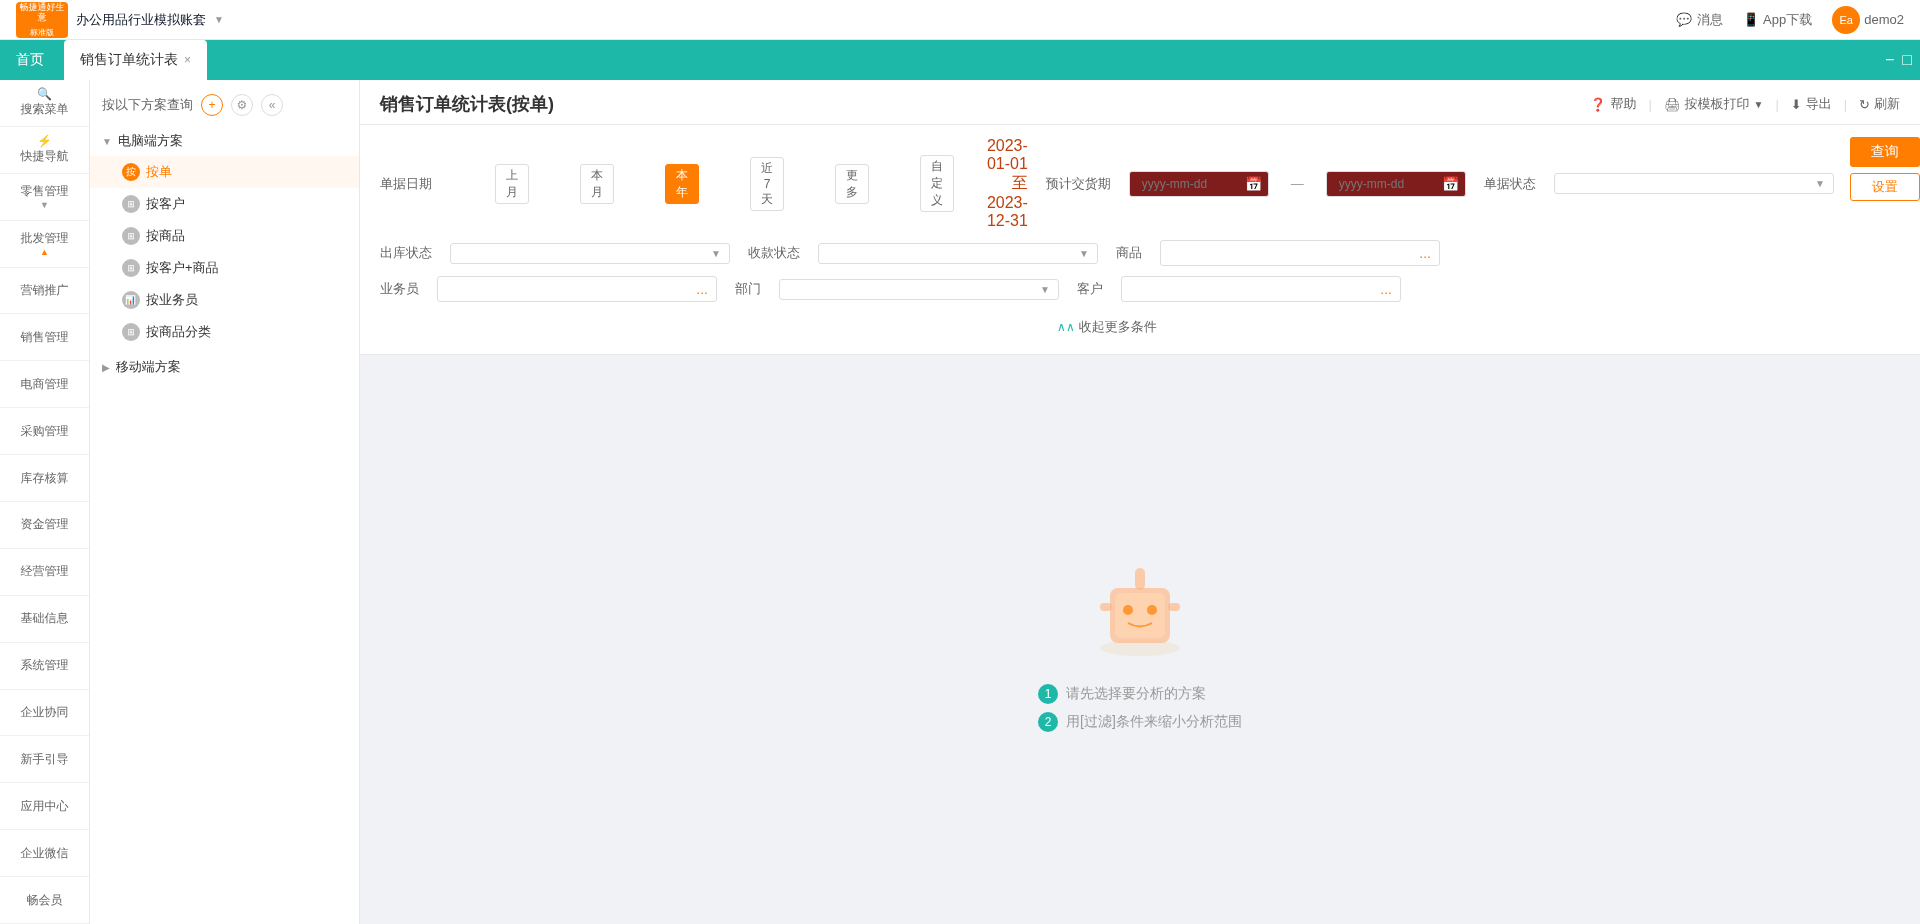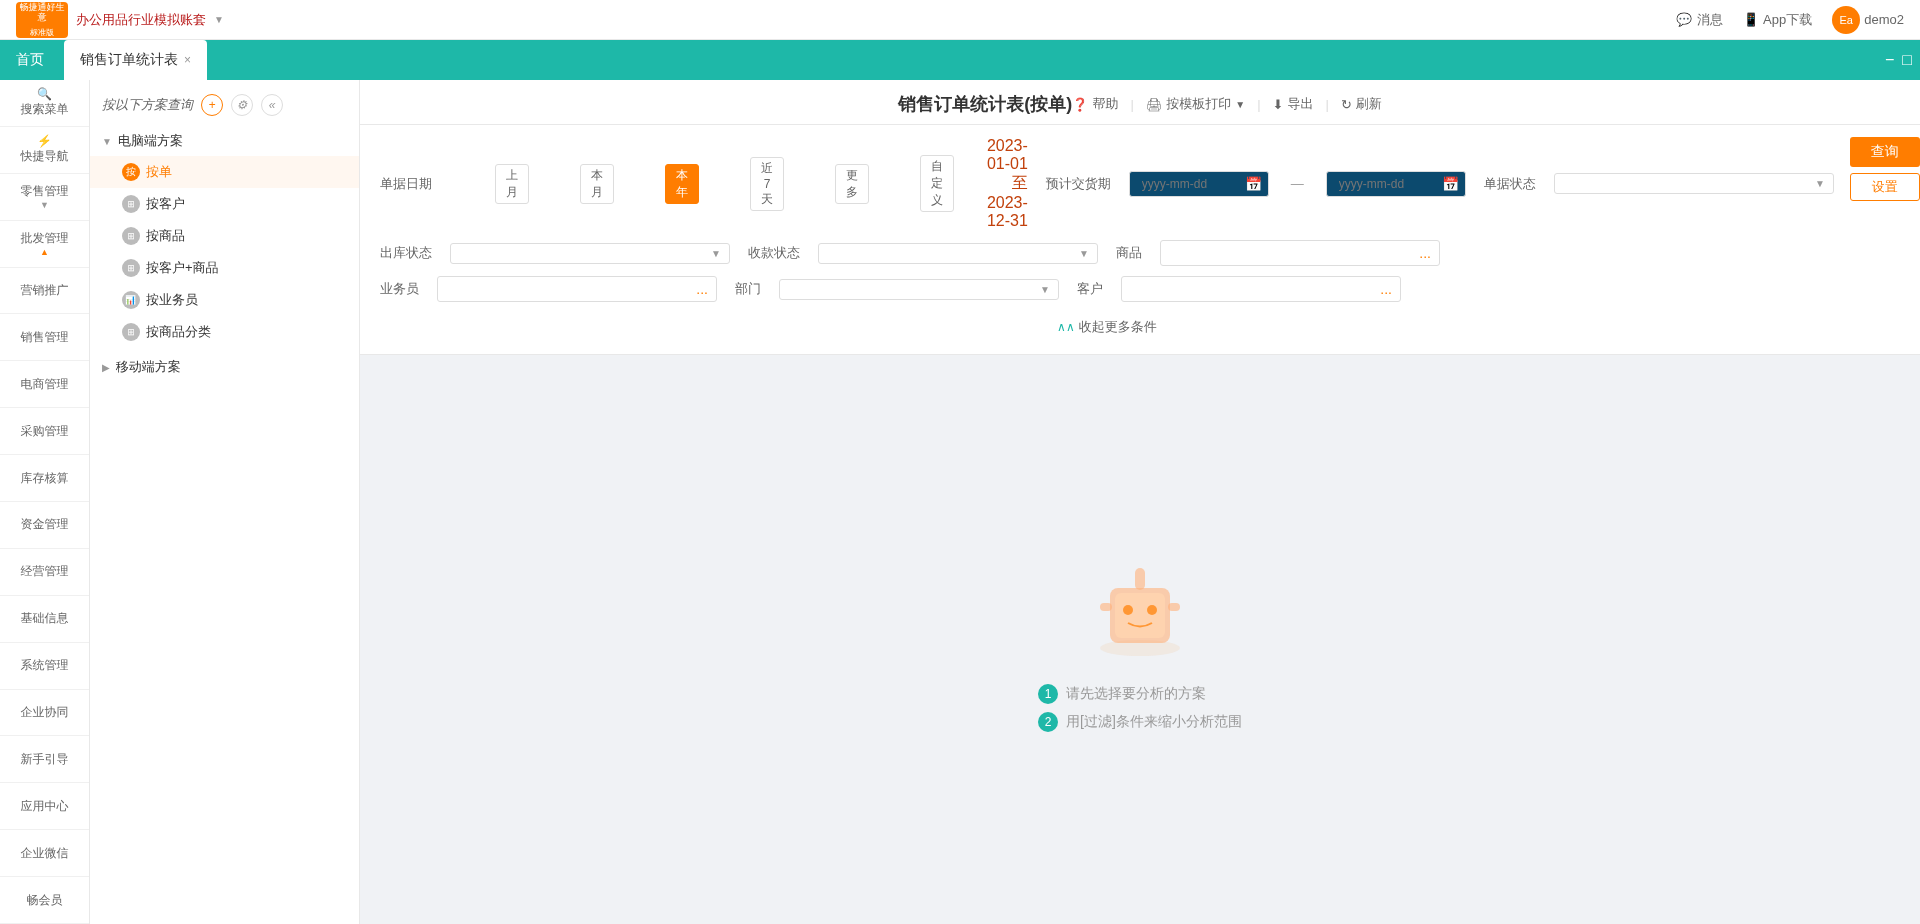--- a/index.html
+++ b/index.html
@@ -3,21 +3,21 @@
   <meta charset="utf-8">
   <style>
     * { margin: 0; padding: 0; box-sizing: border-box; }
     body { font-family: "Microsoft YaHei", "PingFang SC", sans-serif; font-size: 13px; background: #f0f2f5; color: #333; width: 1920px; height: 924px; overflow: hidden; display: flex; flex-direction: column; }
 
     
     .topbar { height: 40px; background: #fff; display: flex; align-items: center; justify-content: space-between; padding: 0 16px; border-bottom: 1px solid #e8e8e8; flex-shrink: 0; }
     .topbar-left { display: flex; align-items: center; gap: 8px; }
     .logo-box { width: 52px; height: 36px; background: #ff7d00; border-radius: 4px; display: flex; align-items: center; justify-content: space-between; flex-direction: column; }
     .logo-text { font-size: 9px; color: #fff; line-height: 1.2; text-align: center; }
-    .topbar-title { font-size: 13px; color: #b91c1c; }
+    .topbar-title { font-size: 13px; color: #0f172a; }
     .topbar-right { display: flex; align-items: center; gap: 20px; font-size: 13px; color: #666; }
     .topbar-right-item { display: flex; align-items: center; gap: 4px; cursor: pointer; }
     .avatar { width: 28px; height: 28px; border-radius: 50%; background: #ff7d00; display: flex; align-items: center; justify-content: center; color: #fff; font-size: 11px; }
 
     
     .tabbar { height: 40px; background: #1eb8a8; display: flex; align-items: center; padding: 0 0; flex-shrink: 0; }
     .tab-item { height: 40px; display: flex; align-items: center; padding: 0 16px; font-size: 14px; color: #fff; cursor: pointer; gap: 6px; }
     .tab-item.home { background: transparent; }
     .tab-item.active { background: #fff; color: #333; border-radius: 4px 4px 0 0; margin-left: 4px; }
     .tab-close { font-size: 12px; color: #999; cursor: pointer; }
@@ -29,54 +29,54 @@
 
     
     .sidebar { width: 90px; background: #fff; border-right: 1px solid #e8e8e8; display: flex; flex-direction: column; flex-shrink: 0; overflow-y: auto; }
     .sidebar-item { height: 50px; display: flex; align-items: center; justify-content: center; flex-direction: column; cursor: pointer; font-size: 12px; color: #666; border-bottom: 1px solid #f0f0f0; position: relative; }
 
     
     .content { flex: 1; display: flex; overflow: hidden; }
 
     
     .left-panel { width: 270px; background: #fff; border-right: 1px solid #e8e8e8; display: flex; flex-direction: column; flex-shrink: 0; padding: 8px 0; }
-    .left-panel-header { display: flex; align-items: center; padding: 6px 12px; gap: 8px; font-size: 13px; color: #666; font-style: italic; }
+    .left-panel-header { display: flex; align-items: center; padding: 6px 12px; gap: 8px; font-size: 13px; color: #666; }
     .left-panel-header span { font-weight: 500; }
     .panel-icon-btn { width: 22px; height: 22px; border-radius: 50%; border: 1px solid #ddd; display: flex; align-items: center; justify-content: center; cursor: pointer; font-size: 12px; color: #999; }
     .panel-icon-btn.orange { background: transparent; color: #ff7d00; border-color: #ff7d00; }
     .tree-section { padding: 4px 0; }
     .tree-parent { display: flex; align-items: center; padding: 6px 12px; cursor: pointer; gap: 6px; color: #333; font-size: 13px; font-weight: 500; }
     .tree-arrow { font-size: 10px; color: #999; }
     .tree-child { display: flex; align-items: center; padding: 7px 12px 7px 32px; cursor: pointer; gap: 6px; color: #333; font-size: 13px; }
     .tree-child.active { color: #ff7d00; background: #fff7f0; }
     .tree-child-icon { width: 18px; height: 18px; background: #ff7d00; border-radius: 50%; display: flex; align-items: center; justify-content: center; color: #fff; font-size: 10px; flex-shrink: 0; }
     .tree-child-icon.gray { background: #bbb; }
 
     
     .right-content { flex: 1; display: flex; flex-direction: column; overflow: hidden; }
-    .page-header { padding: 12px 20px 8px; background: #fff; border-bottom: 1px solid #e8e8e8; display: flex; align-items: center; justify-content: center; }
+    .page-header { padding: 12px 20px 8px; background: #fff; border-bottom: 1px solid #e8e8e8; display: flex; align-items: center; justify-content: space-between; }
     .page-title { font-size: 18px; font-weight: 600; color: #333; }
     .page-actions { display: flex; align-items: center; gap: 12px; font-size: 13px; color: #666; }
     .page-action-item { display: flex; align-items: center; gap: 4px; cursor: pointer; }
     .action-divider { color: #ddd; }
 
     
     .filter-area { background: #fff; padding: 12px 20px; border-bottom: 1px solid #e8e8e8; }
     .filter-row { display: flex; align-items: center; gap: 18px; margin-bottom: 10px; flex-wrap: nowrap; }
     .filter-label { font-size: 13px; color: #666; white-space: nowrap; min-width: fit-content; }
     .filter-date-group { display: flex; align-items: center; gap: 6px; }
     .date-btn { padding: 2px 10px; border: 1px solid #ddd; border-radius: 3px; font-size: 12px; color: #666; cursor: pointer; background: #fff; margin-left: 45px; }
     .date-btn.active { background: #ff7d00; color: #fff; border-color: #ff7d00; }
     .date-range-text { font-size: 16px; color: #c2410c; text-align: right; }
     .filter-select { display: flex; align-items: center; border: 1px solid #ddd; border-radius: 3px; padding: 4px 8px; min-width: 180px; gap: 4px; cursor: pointer; background: #fff; }
     .filter-select-wide { min-width: 280px; }
     .filter-select-label { flex: 1; font-size: 13px; color: #999; }
     .filter-select-arrow { font-size: 10px; color: #999; }
     .filter-input { display: flex; align-items: center; border: 1px solid #ddd; border-radius: 3px; padding: 4px 8px; min-width: 180px; gap: 4px; cursor: pointer; background: #fff; }
-    .filter-date-input { display: flex; align-items: center; border: 1px solid #ddd; border-radius: 3px; padding: 4px 12px; gap: 4px; background: #0c4a6e; min-width: 140px; }
+    .filter-date-input { display: flex; align-items: center; border: 1px solid #ddd; border-radius: 3px; padding: 4px 12px; gap: 4px; background: #7f1d1d; min-width: 140px; }
     .filter-date-input input { border: none; outline: none; font-size: 12px; color: #999; width: 100px; background: transparent; }
     .filter-separator { color: #999; padding: 0 4px; }
     .filter-dots { color: #ff7d00; cursor: pointer; font-size: 14px; }
     .collapse-btn { display: flex; align-items: center; justify-content: center; gap: 4px; color: #666; cursor: pointer; font-size: 13px; padding: 6px 0; }
     .collapse-icon { font-size: 12px; color: #1eb8a8; }
 
     
     .query-btn-group { display: flex; flex-direction: column; gap: 6px; }
     .btn-query { background: #ff7d00; color: #fff; border: none; border-radius: 3px; padding: 6px 20px; font-size: 14px; cursor: pointer; width: 70px; }
     .btn-set { background: #fff; color: #ff7d00; border: 1px solid #ff7d00; border-radius: 3px; padding: 4px 16px; font-size: 13px; cursor: pointer; width: 70px; }

